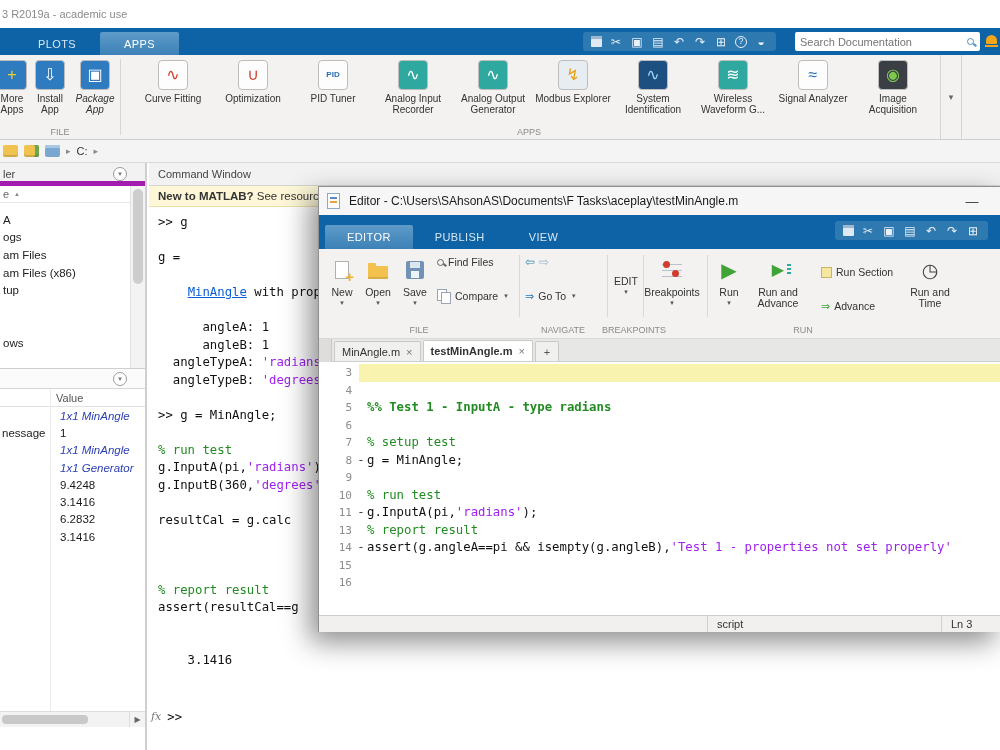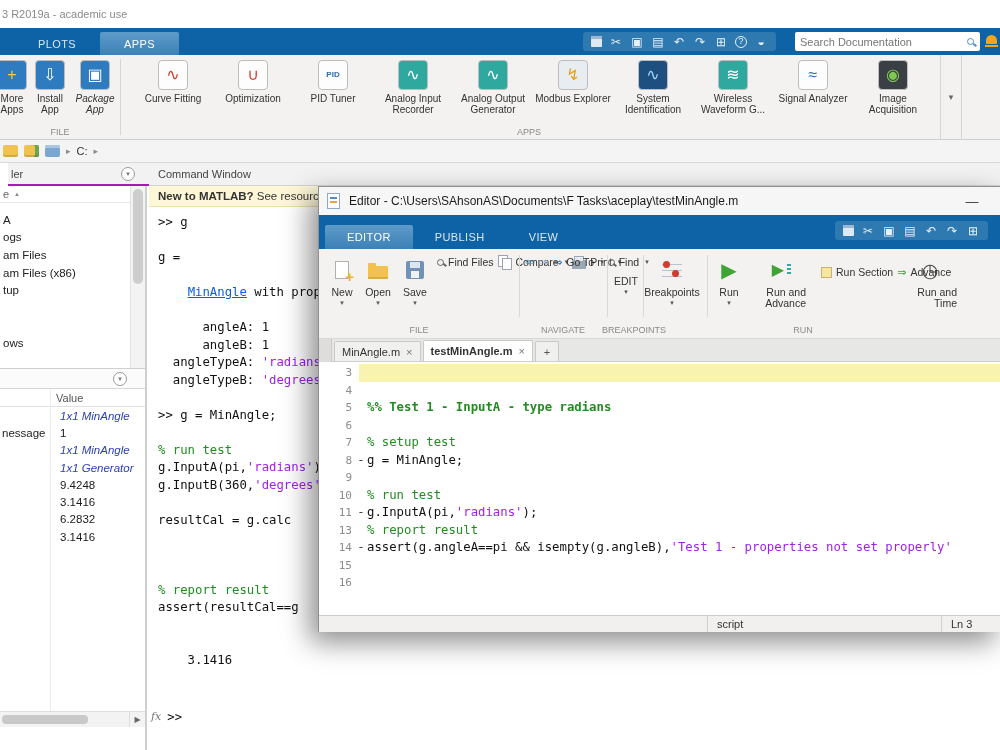--- a/index.html
+++ b/index.html
@@ -47,21 +47,21 @@
 #address-row{position:absolute;left:0;top:140px;width:1000px;height:23px;background:#f4f4f4;border-bottom:1px solid #d9d9d9;display:flex;align-items:center;}
 .addr-ico{width:15px;height:12px;margin-left:6px;border-radius:2px;flex:none;}
 #ai1{background:#f0c24f;box-shadow:inset 0 -2px 0 rgba(0,0,0,.12);margin-left:3px;}
 #ai2{background:#f0c24f;box-shadow:inset 0 -2px 0 rgba(0,0,0,.12), inset -4px 0 0 #6aa84f;}
 #ai3{background:#7aa7d0;box-shadow:inset 0 3px 0 #a9c7e2;}
 .bc-sep{color:#888;font-size:9px;margin:0 6px;}
 #bc-drive{font-size:11px;color:#333;}
 
 
 #left-panel{position:absolute;left:0;top:163px;width:147px;height:587px;background:#fff;border-right:2px solid #cfcfcf;}
-#cf-header{position:absolute;left:8px;top:0;width:100%;height:23px;background:#f2f2f2;border-bottom:2px solid #a21caf;}
+#cf-header{position:absolute;left:0;top:0;width:100%;height:23px;background:#f2f2f2;border-bottom:5px solid #a21caf;}
 #cf-title{position:absolute;left:3px;top:5px;font-size:11px;color:#444;}
 .circ-btn{position:absolute;width:14px;height:14px;border:1px solid #9a9a9a;border-radius:50%;color:#777;font-size:7px;display:flex;align-items:center;justify-content:center;background:#fff;}
 #cf-circ{right:18px;top:4px;}
 #cf-colhead{position:absolute;left:0;top:23px;width:130px;height:17px;border-bottom:1px solid #e6e6e6;background:#fff;}
 #cf-sort-label{position:absolute;left:3px;top:2px;font-size:11px;color:#666;}
 #cf-sort-arrow{position:absolute;left:14px;top:5px;font-size:6px;color:#888;}
 #folder-items{position:absolute;left:0;top:48px;width:130px;}
 .fitem{height:17.6px;font-size:11.5px;color:#222;padding-left:3px;display:flex;align-items:center;white-space:nowrap;overflow:hidden;}
 #cf-scroll{position:absolute;right:0;top:23px;width:15px;height:182px;background:#f3f3f3;border-left:1px solid #e2e2e2;}
 #cf-thumb{position:absolute;left:2px;top:3px;width:10px;height:95px;background:#cdcdcd;border-radius:5px;}
@@ -105,23 +105,23 @@
 #ed-min{position:absolute;left:636px;top:3px;width:34px;height:22px;display:flex;align-items:center;justify-content:center;color:#333;font-size:13px;}
 #ed-band{position:absolute;left:0;top:28px;width:100%;height:34px;background:#0d63a5;}
 #ed-tabs{position:absolute;left:6px;bottom:0;height:24px;display:flex;}
 #ed-band .rtab{height:24px;padding:0 22px;}
 #qa-editor{left:516px;top:6px;}
 
 #ed-toolbar{position:absolute;left:0;top:62px;width:100%;height:74px;background:#f3f2f1;}
 .bigbtn{position:absolute;top:2px;height:68px;display:flex;flex-direction:column;align-items:center;}
 .bigbtn.centered{justify-content:center;}
 .bigico{height:30px;display:flex;align-items:center;justify-content:center;margin-top:4px;}
-.blab{font-size:10.5px;color:#333;margin-top:2px;text-align:right;line-height:11px;}
+.blab{font-size:10.5px;color:#333;margin-top:2px;text-align:center;line-height:11px;}
 .dd{font-size:7px;color:#555;margin-top:1px;}
-.smallstack{position:absolute;top:4px;display:flex;flex-direction:row;gap:4px;}
+.smallstack{position:absolute;top:4px;display:flex;flex-direction:column;gap:16px;}
 .sbtn{display:flex;align-items:center;height:18px;font-size:10.5px;color:#333;gap:4px;white-space:nowrap;}
 .dd2{font-size:7px;color:#555;margin-left:2px;}
 .vsep2{position:absolute;top:6px;height:62px;width:1px;background:#dad8d6;}
 #ed-grouplabels{position:absolute;left:0;top:136px;width:100%;height:16px;background:#f3f2f1;border-bottom:1px solid #dad8d6;}
 .eglab{position:absolute;top:2px;font-size:9px;color:#8a8a8a;text-align:center;}
 
 .i-page{width:14px;height:18px;background:#fff;border:1px solid #b0b0b0;position:relative;}
 .i-page.plus::after{content:"+";position:absolute;right:-6px;bottom:-7px;color:#f0b428;font-size:15px;font-weight:bold;}
 .i-folder{width:20px;height:13px;background:#f2c14e;border-radius:1px;position:relative;margin-top:4px;box-shadow:inset 0 -2px 0 rgba(0,0,0,.1);}
 .i-folder::before{content:"";position:absolute;top:-3px;left:0;width:8px;height:3px;background:#f2c14e;border-radius:1px 1px 0 0;}

